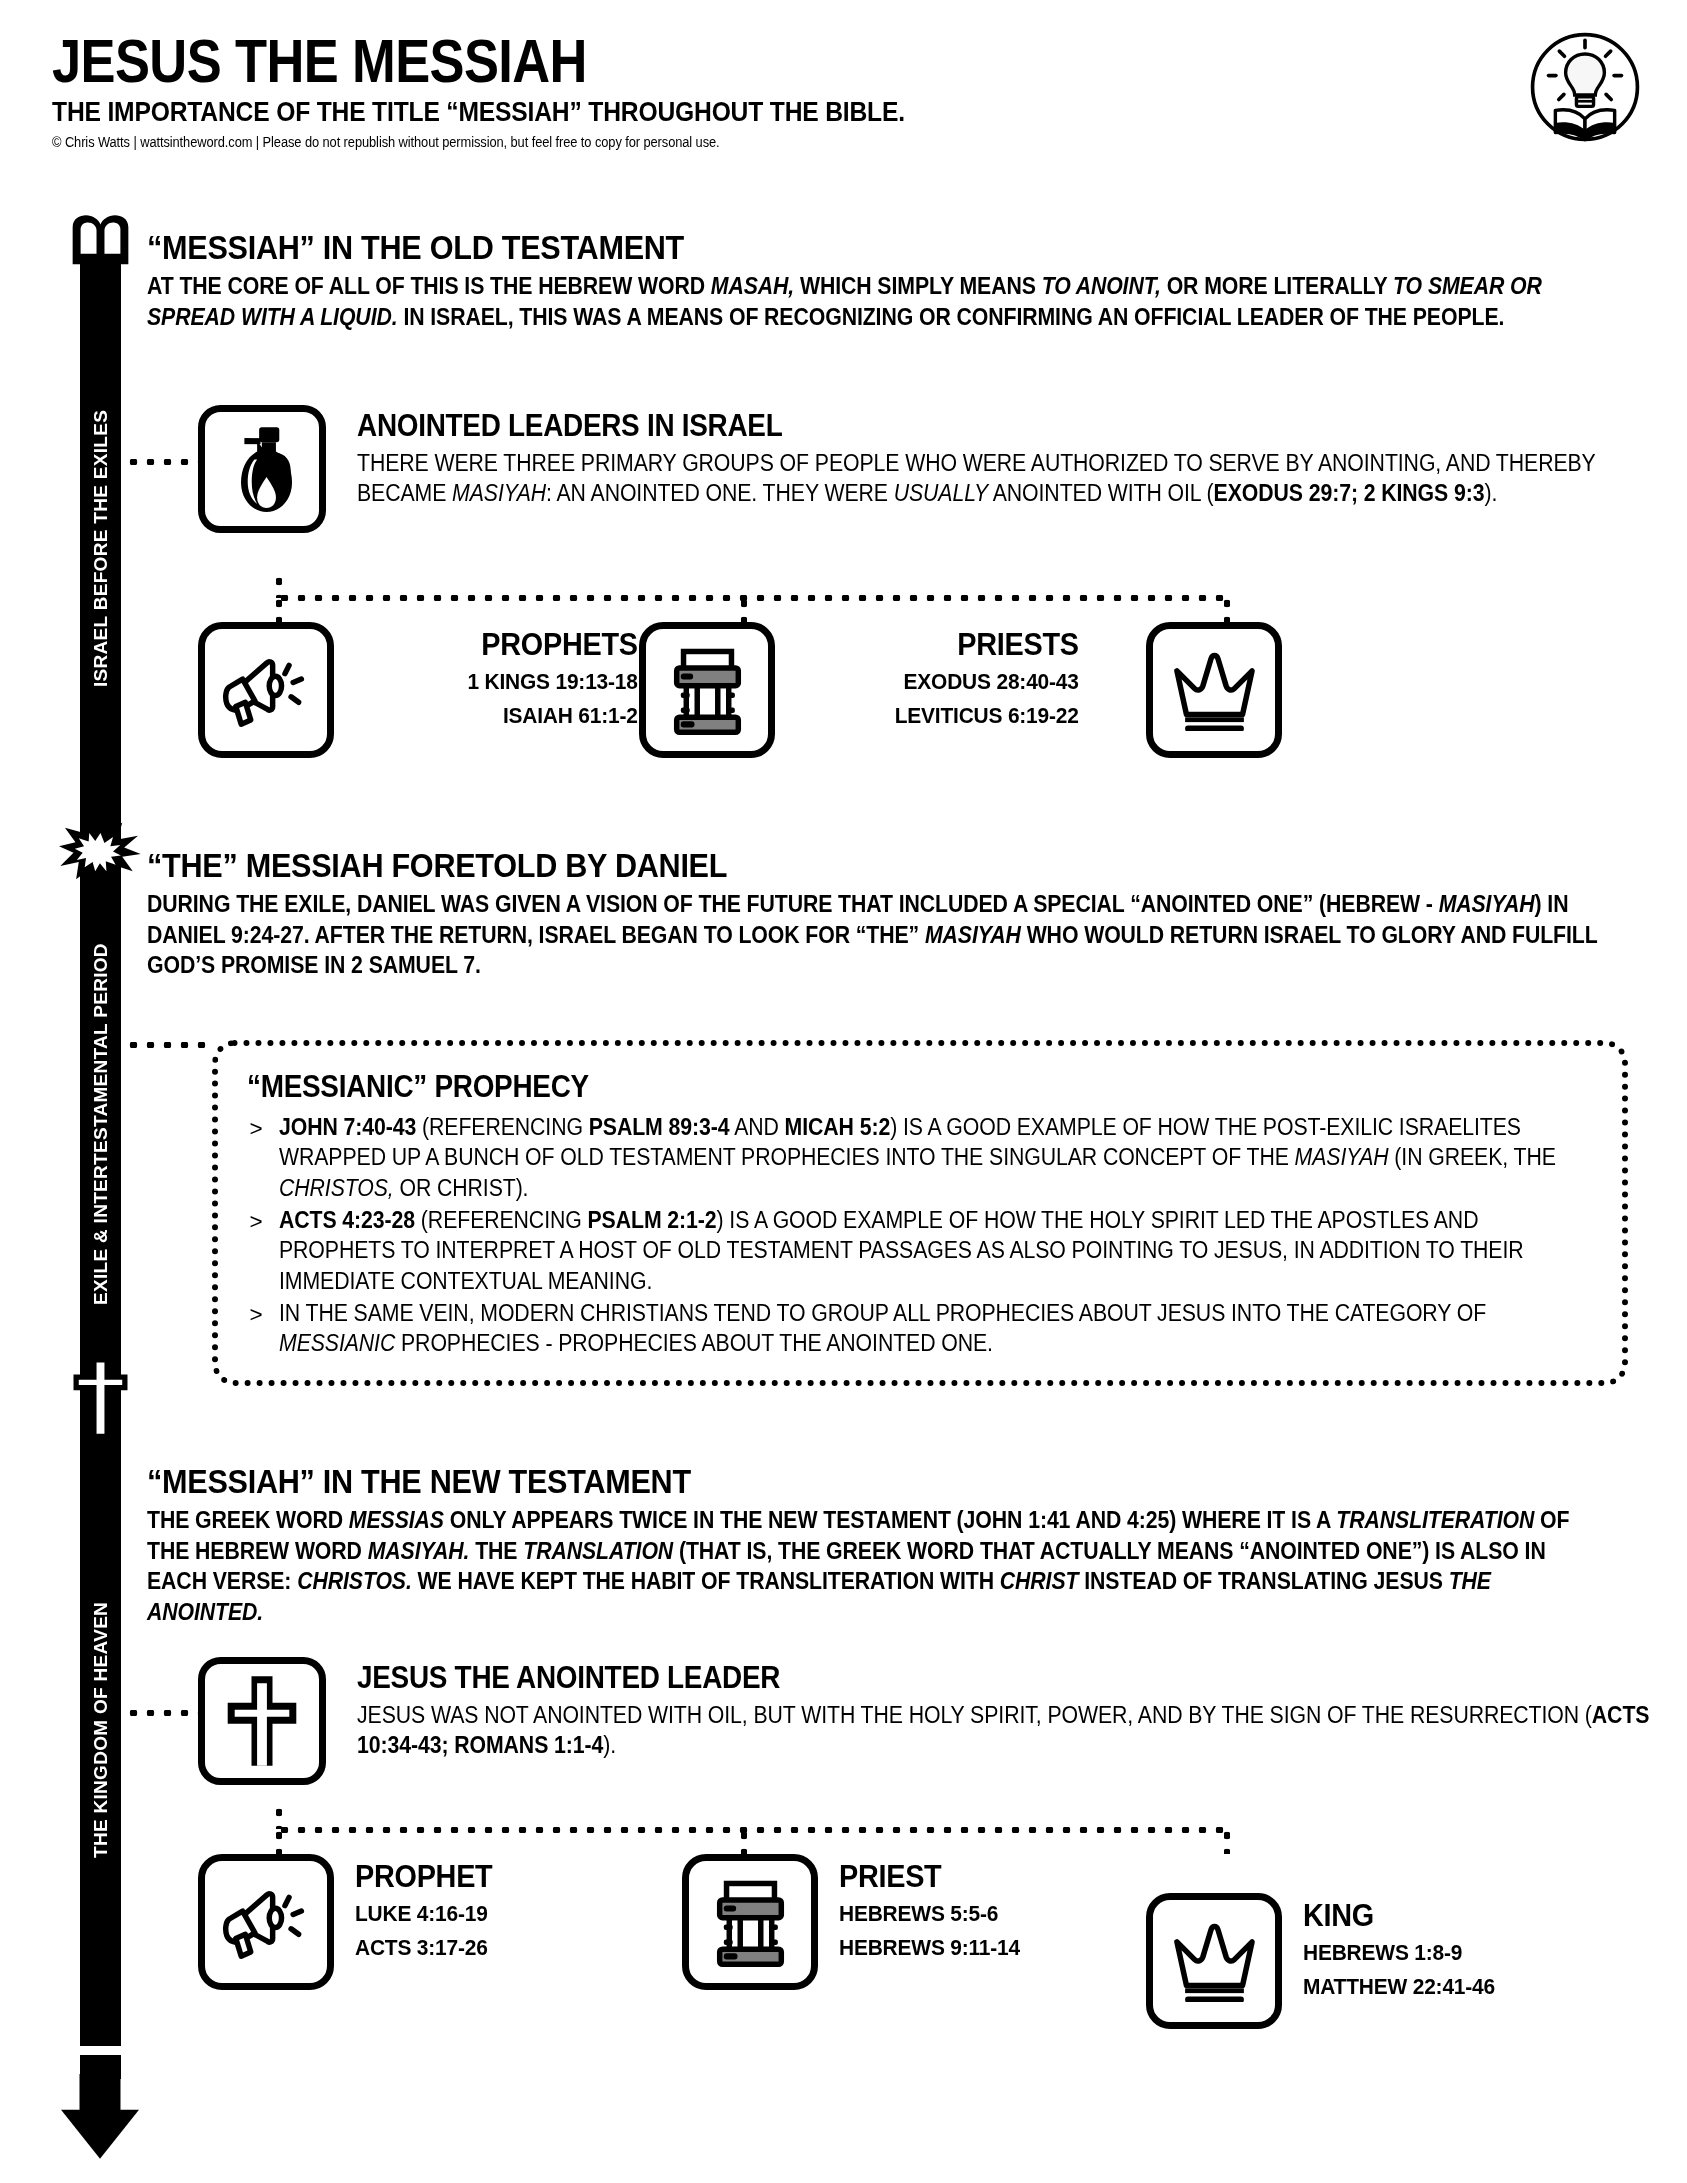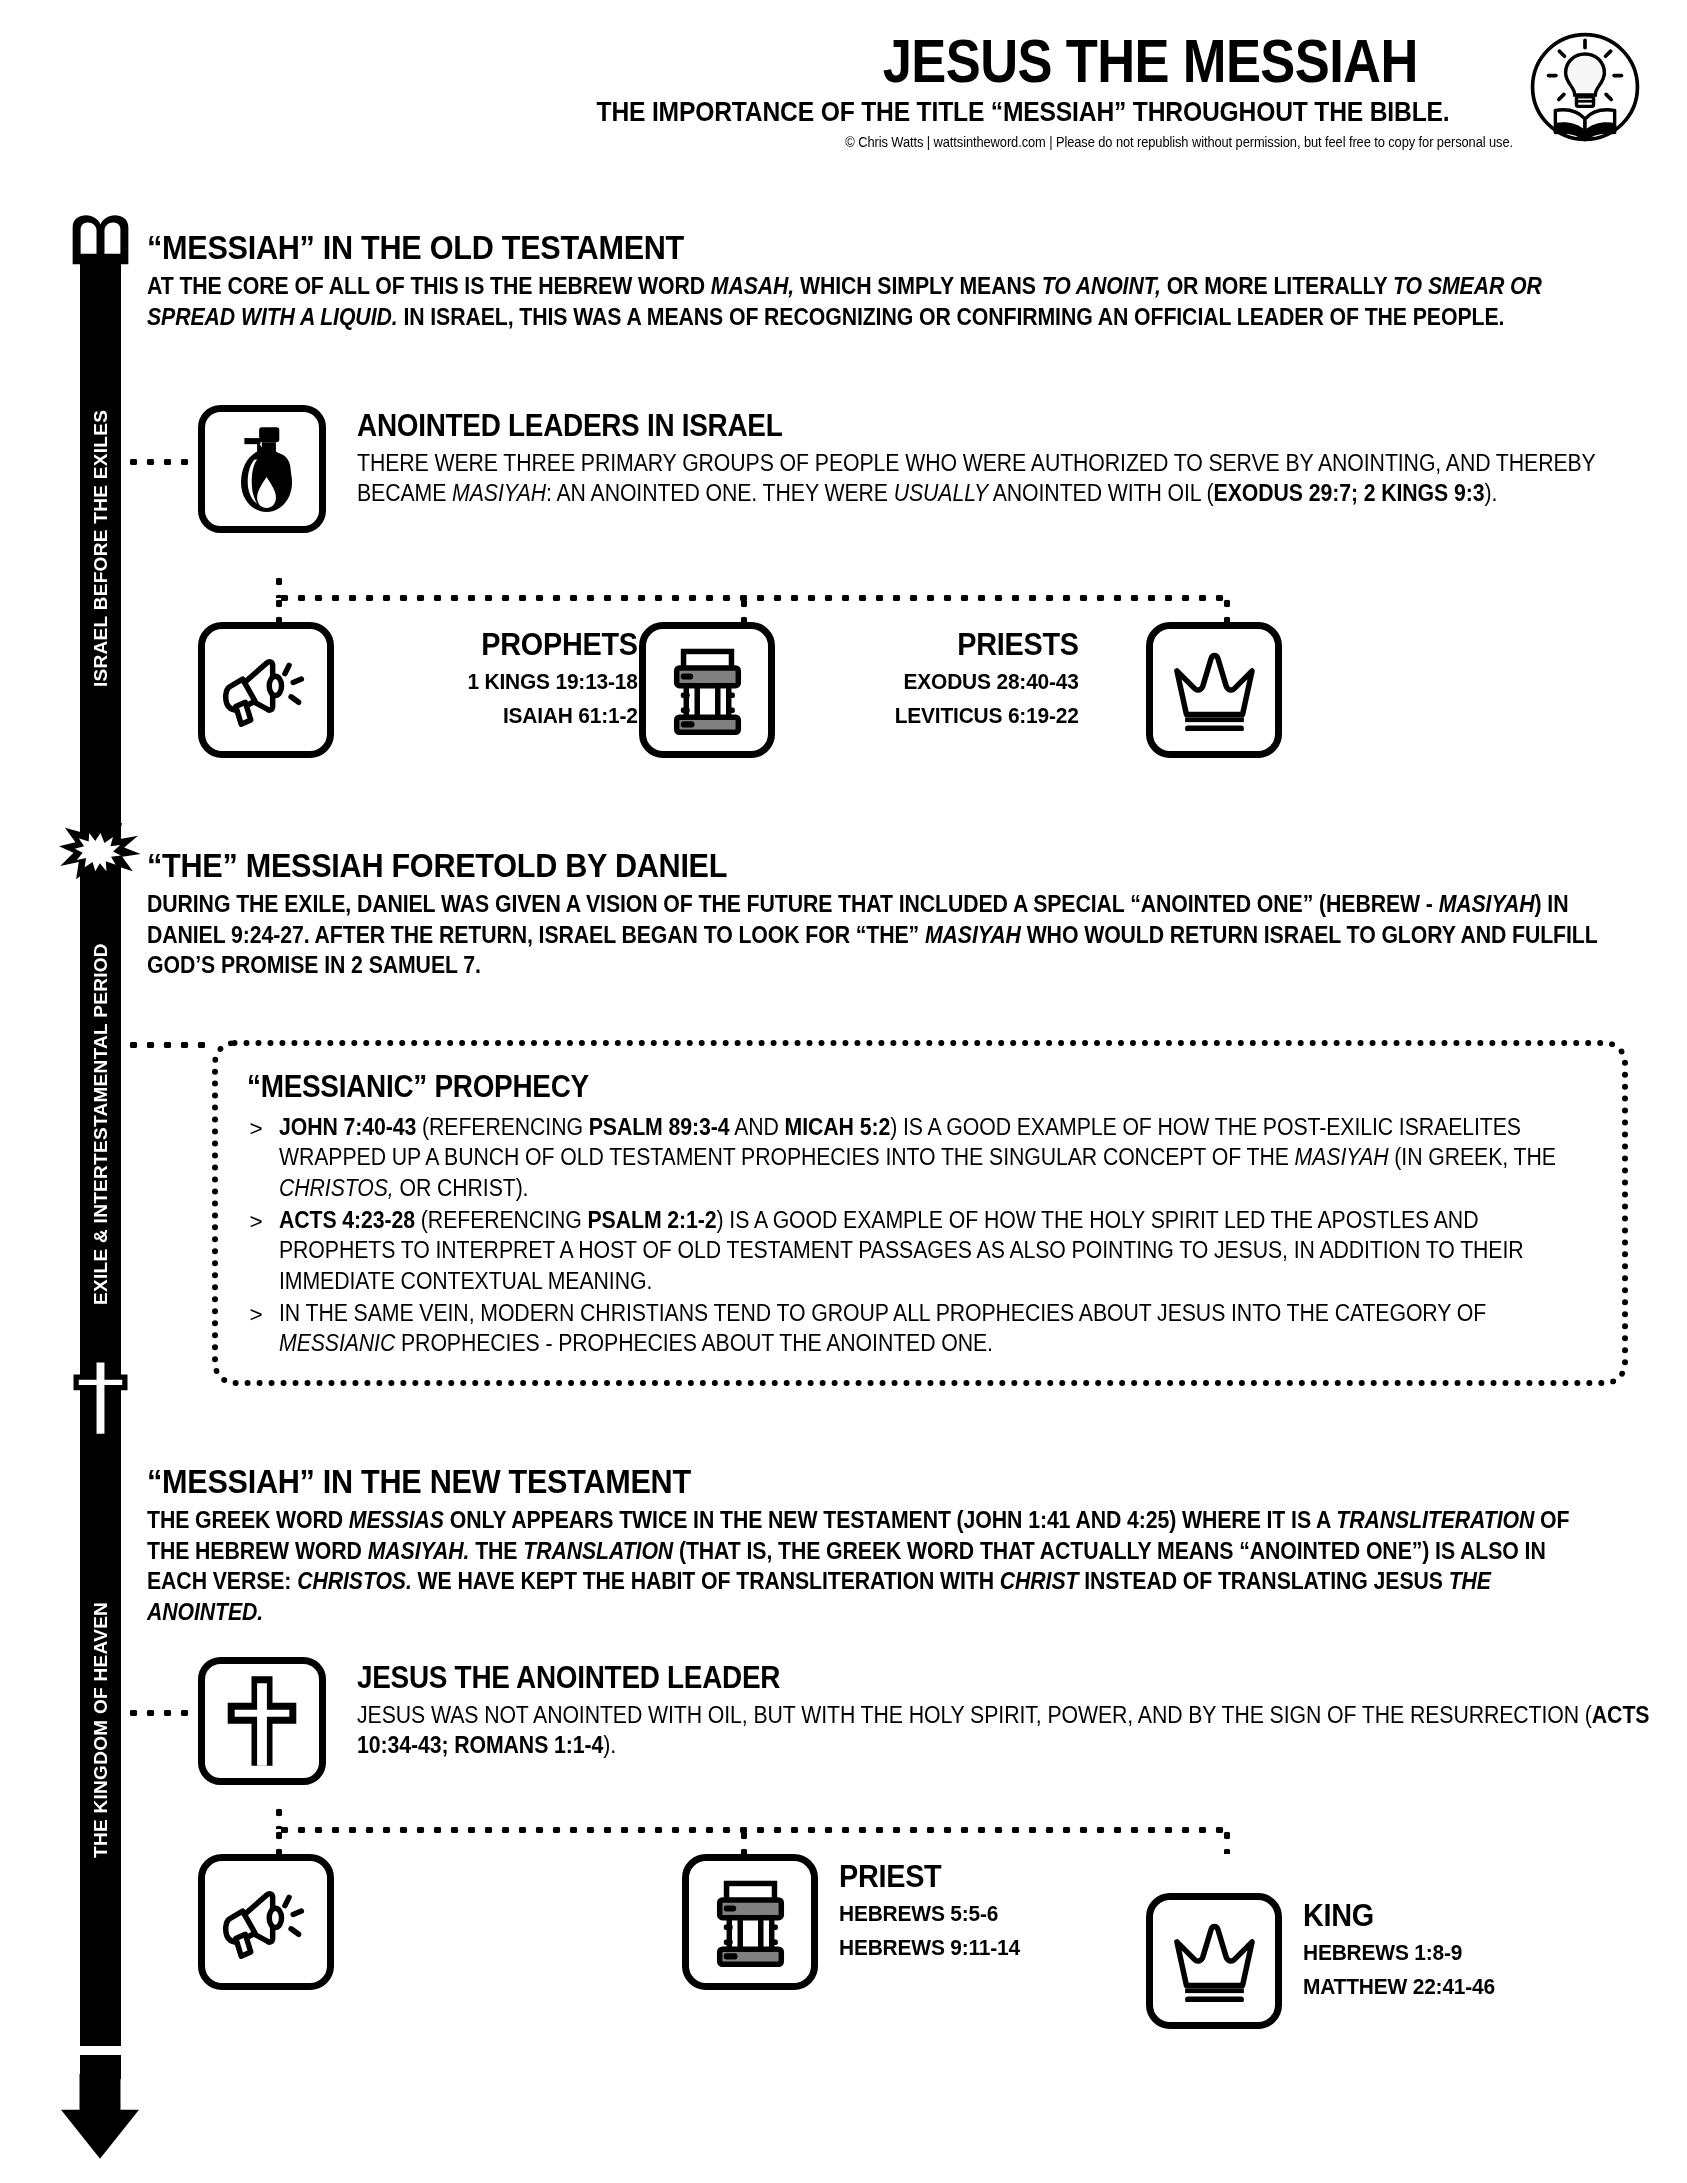--- a/index.html
+++ b/index.html
@@ -6,21 +6,21 @@
   html,body { background:#ffffff; }
   body {
     width:1687px; height:2183px;
     font-family:"Liberation Sans", sans-serif;
     color:#000;
     position:relative;
     overflow:hidden;
   }
 
   
-  .header { position:absolute; left:52px; top:33px; width:1588px; height:126px;text-align:right; }
+  .header { position:absolute; left:52px; top:33px; width:1588px; height:126px; }
   .title {
     font-size:61px; font-weight:bold; letter-spacing:-0.7px;
     line-height:0.95; transform:scaleX(0.86); transform-origin:left center;
   }
   .subtitle {
     font-size:28px; font-weight:bold; letter-spacing:-0.2px; margin-top:5.3px;
     transform:scaleX(0.88); transform-origin:left center;
   }
   .copyright {
     font-size:14px; margin-top:6px; letter-spacing:-0.1px;
@@ -352,20 +352,25 @@
         <path d="M10 56 L30 44 L48 76 L28 88 C20 92 10 88 7 80 C4 72 5 60 10 56 Z" fill="#fff" stroke="#000" stroke-width="8" stroke-linejoin="round"></path>
         <path d="M20 84 L28 110 L42 104 L34 78 Z" fill="#fff" stroke="#000" stroke-width="8" stroke-linejoin="round"></path>
         <ellipse cx="78" cy="54" rx="9" ry="14" fill="#fff" stroke="#000" stroke-width="8"></ellipse>
         <g stroke="#000" stroke-width="8" stroke-linecap="round">
           <line x1="98" y1="24" x2="92" y2="36"></line>
           <line x1="116" y1="44" x2="104" y2="49"></line>
           <line x1="112" y1="78" x2="101" y2="70"></line>
         </g>
       </svg>
     </div>
+    <div class="card-tx">
+      <div class="card-h">PROPHET</div>
+      <div class="card-r">LUKE 4:16-19</div>
+      <div class="card-r">ACTS 3:17-26</div>
+    </div>
   </div>
 
   <div class="card" style="left:484px;">
     <div class="card-ic">
       <svg viewBox="0 0 130 130" width="89" height="89">
         <rect x="30" y="8" width="70" height="26" fill="#fff" stroke="#000" stroke-width="8"></rect>
         <rect x="20" y="32" width="90" height="26" rx="4" fill="#808080" stroke="#000" stroke-width="8"></rect>
         <rect x="26" y="40" width="18" height="9" rx="4" fill="#000"></rect>
         <rect x="34" y="58" width="16" height="50" fill="#fff" stroke="#000" stroke-width="8"></rect>
         <rect x="80" y="58" width="16" height="50" fill="#fff" stroke="#000" stroke-width="8"></rect>

